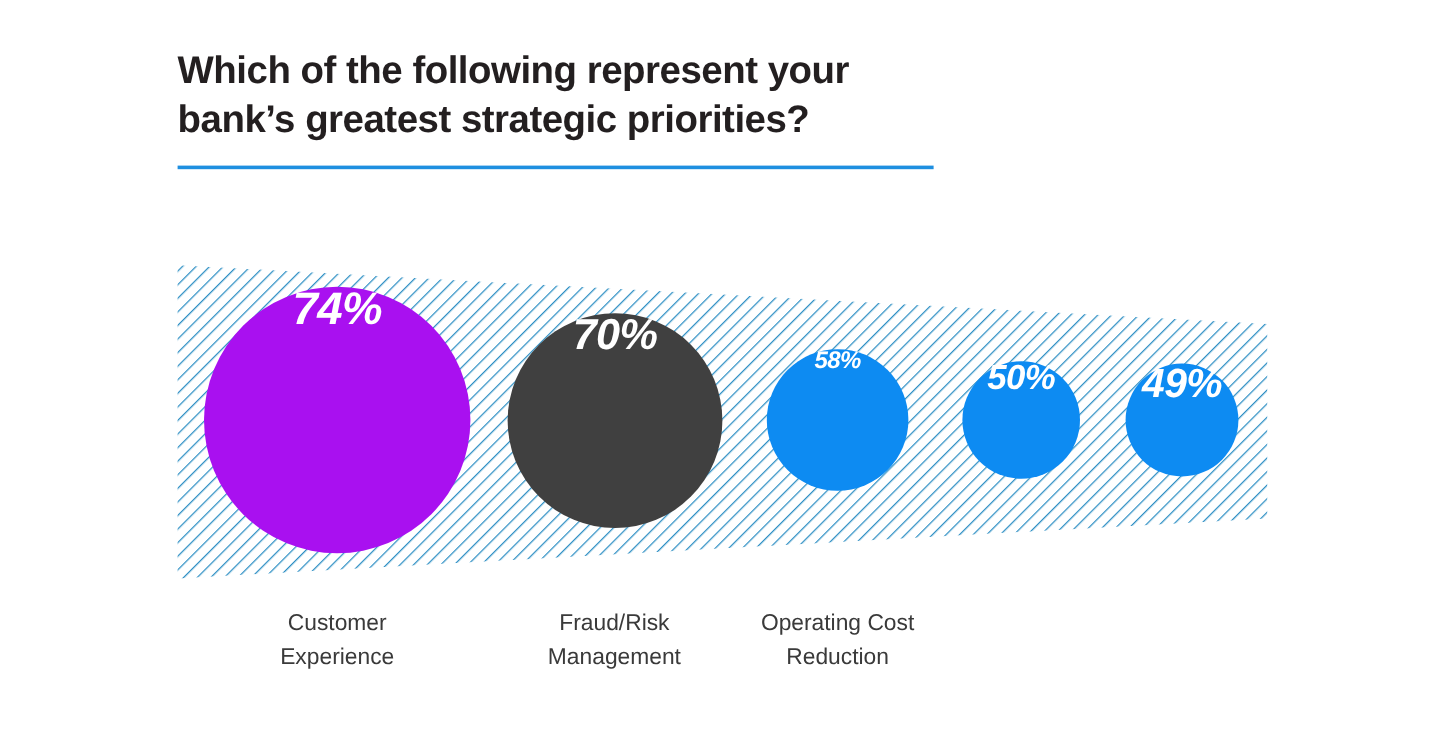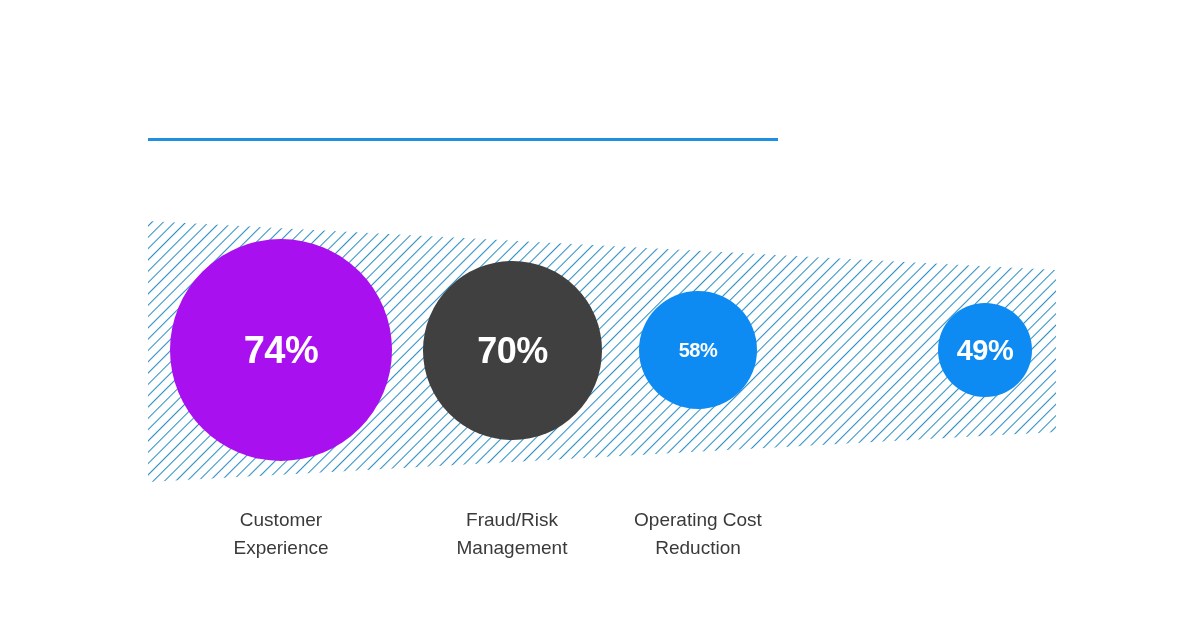--- a/index.html
+++ b/index.html
@@ -60,22 +60,23 @@
     display: block;
     width: 1200px;
     height: 627px;
   }
 
   
   .bubble {
     position: absolute;
     border-radius: 50%;
     display: flex;
-    align-items: center;
+    align-items: flex-start;
     justify-content: center;
+    font-style: italic;
   }
   .bubble-value {
     color: #ffffff;
     font-family: "Liberation Sans", sans-serif;
     font-weight: bold;
     letter-spacing: -0.5px;
     line-height: 1;
     white-space: nowrap;
   }
 
@@ -102,37 +103,44 @@
       <defs>
         <pattern id="hatch" width="8" height="8" patternUnits="userSpaceOnUse" patternTransform="rotate(45)">
           <rect width="8" height="8" fill="#ffffff"></rect>
           <line x1="0" y1="0" x2="0" y2="8" stroke="#2e8fc4" stroke-width="2.1"></line>
         </pattern>
       </defs>
       <polygon points="148,221 1056,270 1056,432 148,482" fill="url(#hatch)"></polygon>
     </svg>
   </div>
 
+  <div id="title-block">
+    <h1 id="chart-title">Which of the following represent your
+bank’s greatest strategic priorities?</h1>
+  </div>
   <div id="title-rule"></div>
 
   <div class="bubble" style="left:170px; top:239px; width:222px; height:222px; background:#a910f0;">
     <span class="bubble-value" style="font-size:38px;">74%</span>
   </div>
 
   <div class="bubble" style="left:423px; top:261px; width:179px; height:179px; background:#404040;">
     <span class="bubble-value" style="font-size:36px;">70%</span>
   </div>
 
   <div class="bubble" style="left:639px; top:291px; width:118px; height:118px; background:#0d8bf2;">
     <span class="bubble-value" style="font-size:20px;">58%</span>
   </div>
 
+  <div class="bubble" style="left:802px; top:301px; width:98px; height:98px; background:#0d8bf2;">
+    <span class="bubble-value" style="font-size:29px;">50%</span>
+  </div>
 
   <div class="bubble" style="left:938px; top:303px; width:94px; height:94px; background:#0d8bf2;">
-    <span class="bubble-value" style="font-size:29px;">49%</span>
+    <span class="bubble-value" style="font-size:34px;">49%</span>
   </div>
 
   <div class="cat-label" style="left:392px; width:240px;">Fraud/Risk
 Management</div>
 
   <div class="cat-label" style="left:161px; width:240px;">Customer
 Experience</div>
 
   <div class="cat-label" style="left:588px; width:220px;">Operating Cost
 Reduction</div>

